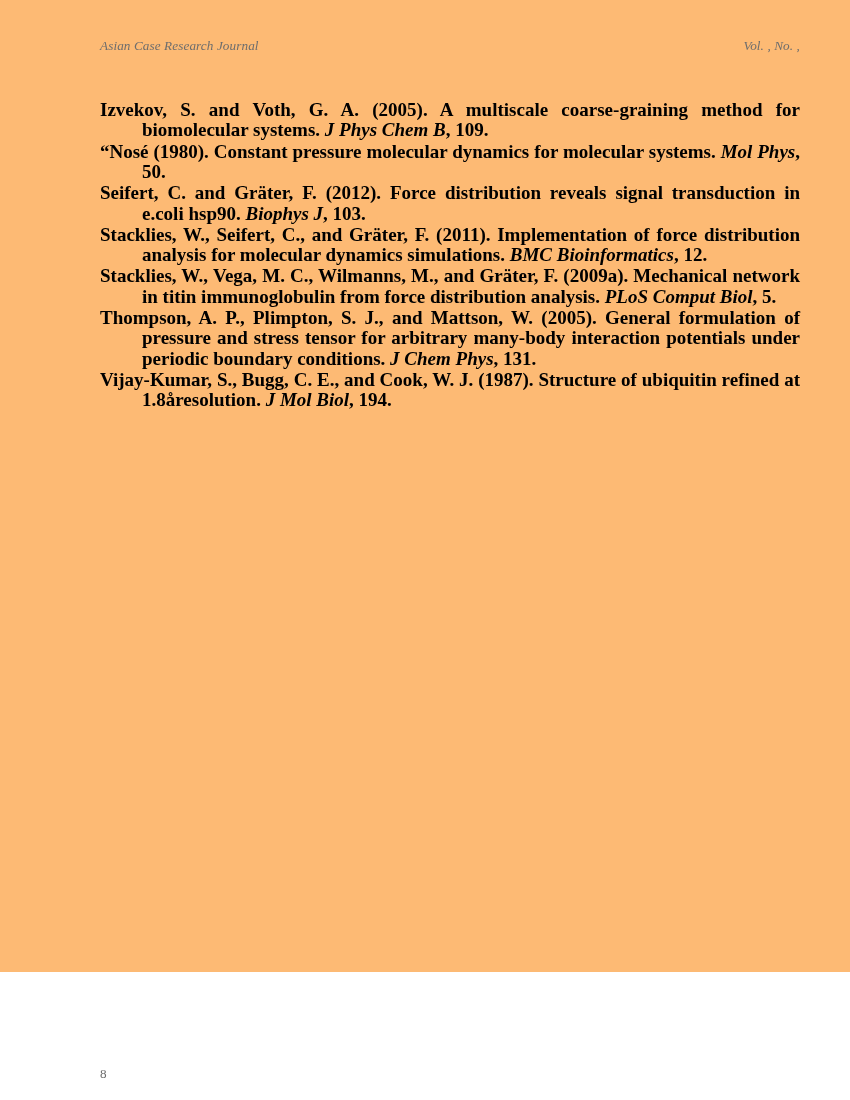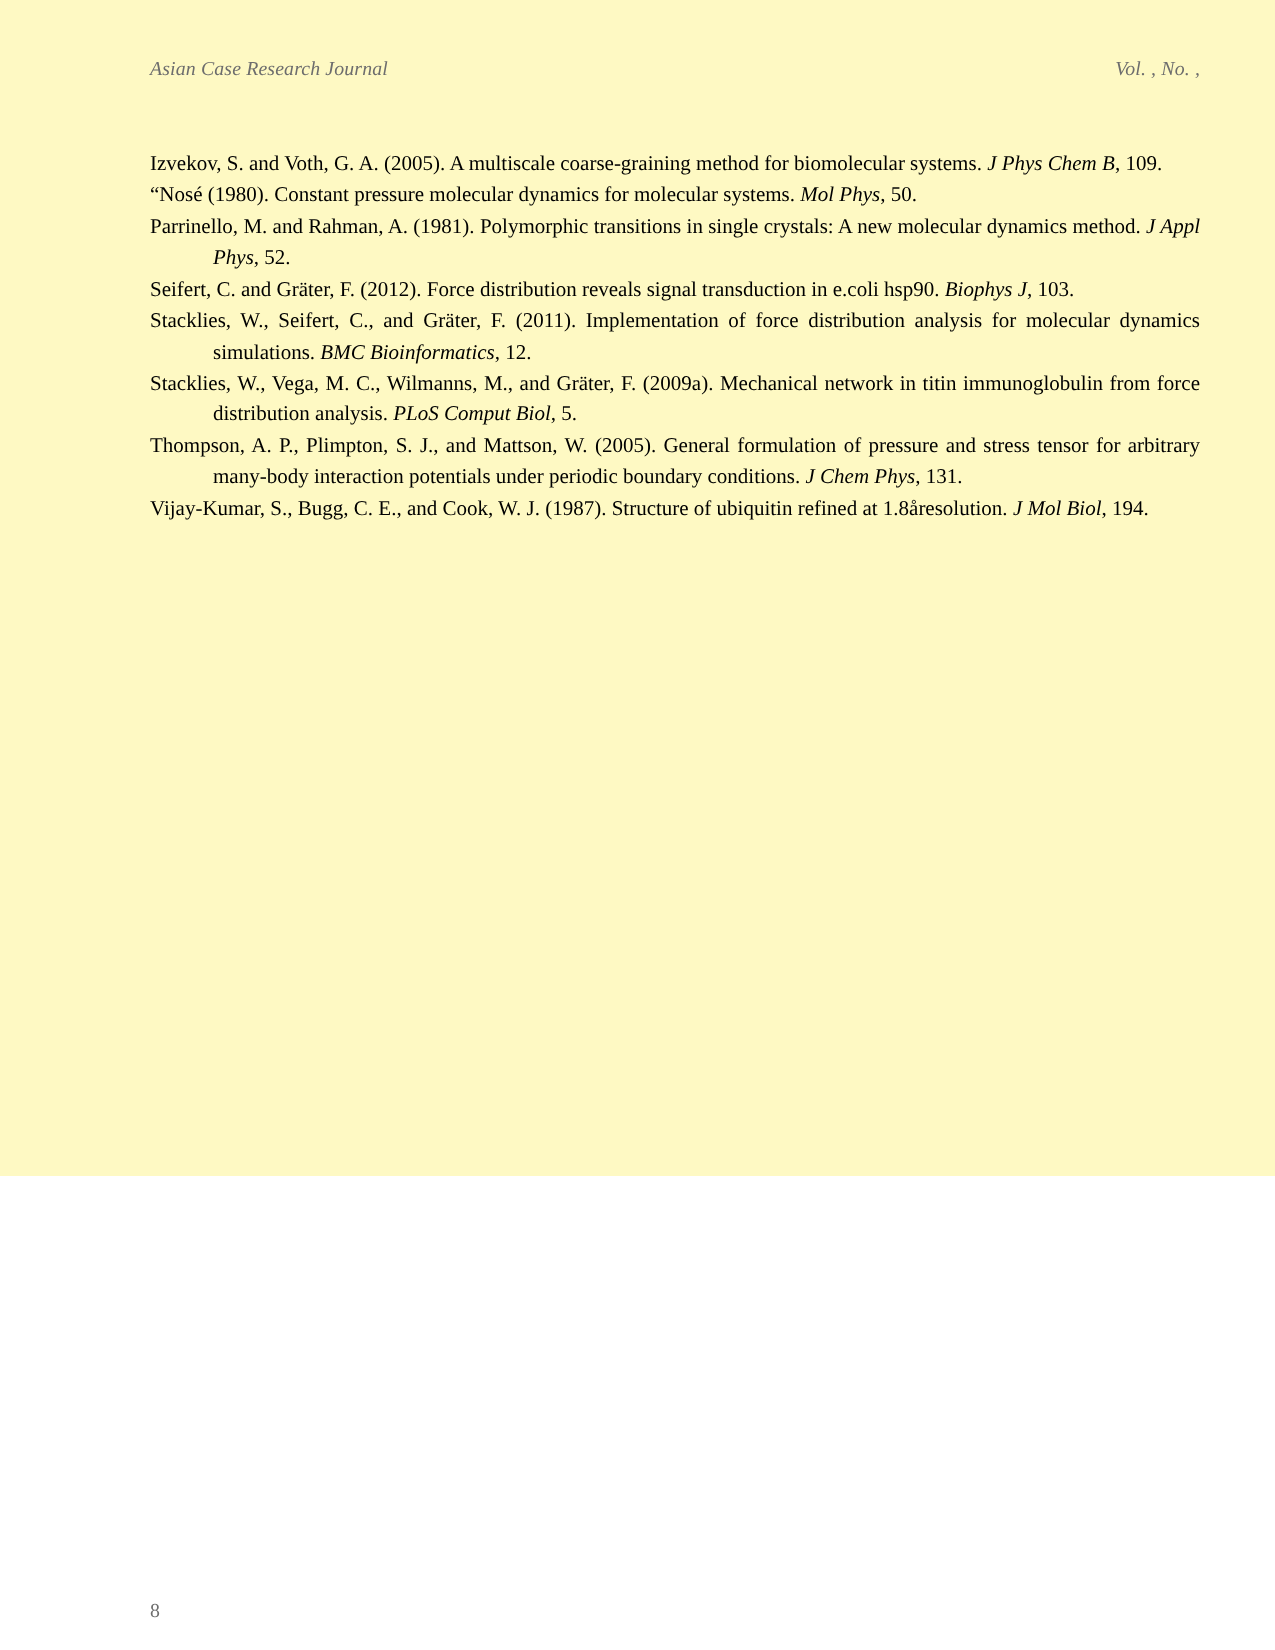--- a/index.html
+++ b/index.html
@@ -14,22 +14,22 @@
     font-family: "Liberation Serif", "DejaVu Serif", serif;
     color: #000000;
     overflow: hidden;
   }
 
   .page {
     position: absolute;
     left: 0;
     top: 0;
     width: 850px;
-    height: 784px;
-    background: #fef9c3;
+    height: 972px;
+    background: #fdba74;
   }
 
   
   .runhead {
     position: absolute;
     left: 100px;
     top: 38px;
     width: 700px;
     height: 18px;
     display: flex;
@@ -46,28 +46,29 @@
   .runhead-right { text-align: right; }
 
   
   .refs {
     position: absolute;
     left: 100px;
     top: 100px;
     width: 700px;
   }
   .ref {
-    font-size: 14px;
+    font-size: 19px;
     line-height: 20.4px;
     text-align: justify;
     text-justify: inter-word;
     padding-left: 42px;
     text-indent: -42px;
     margin: 0 0 0.8px 0;
     hyphens: manual;
+    font-weight: bold;
     -webkit-hyphens: manual;
   }
   .ref i, .ref em {
     font-style: italic;
   }
 
   
   .folio {
     position: absolute;
     left: 100px;
@@ -83,21 +84,20 @@
 <div class="page">
 
   <div class="runhead">
     <span class="runhead-left">Asian Case Research Journal</span>
     <span class="runhead-right">Vol. , No. ,</span>
   </div>
 
   <div class="refs">
       <p class="ref"><span>Izvekov, S. and Voth, G. A. (2005).  A multiscale coarse-graining method for biomolecular systems. </span><i>J Phys Chem B</i><span>, 109.</span></p>
       <p class="ref"><span>“Nosé (1980). Constant pressure molecular dynamics for molecular systems. </span><i>Mol Phys</i><span>, 50.</span></p>
-      <p class="ref"><span>Parrinello, M. and Rahman, A. (1981).  Polymorphic transitions in single crystals:  A new molecular dynamics method. </span><i>J Appl Phys</i><span>, 52.</span></p>
       <p class="ref"><span>Seifert, C. and Gräter, F. (2012). Force distribution reveals signal transduction in e.coli hsp90. </span><i>Biophys J</i><span>, 103.</span></p>
       <p class="ref"><span>Stacklies, W., Seifert, C., and Gräter, F. (2011). Implementation of force distribution analysis for molecular dynamics simulations. </span><i>BMC Bioinformatics</i><span>, 12.</span></p>
       <p class="ref"><span>Stacklies, W., Vega, M. C., Wilmanns, M., and Gräter, F. (2009a).  Mechanical network in titin immunoglobulin from force distribution analysis. </span><i>PLoS Comput Biol</i><span>, 5.</span></p>
       <p class="ref"><span>Thompson, A. P., Plimpton, S. J., and Mattson, W. (2005).  General formulation of pressure and stress tensor for arbitrary many-body interaction potentials under periodic boundary conditions. </span><i>J Chem Phys</i><span>, 131.</span></p>
       <p class="ref"><span>Vijay-Kumar, S., Bugg, C. E., and Cook, W. J. (1987).  Structure of ubiquitin refined at 1.8åresolution. </span><i>J Mol Biol</i><span>, 194.</span></p>
     </div>
 
   <div class="folio">8</div>
 
 </div>

